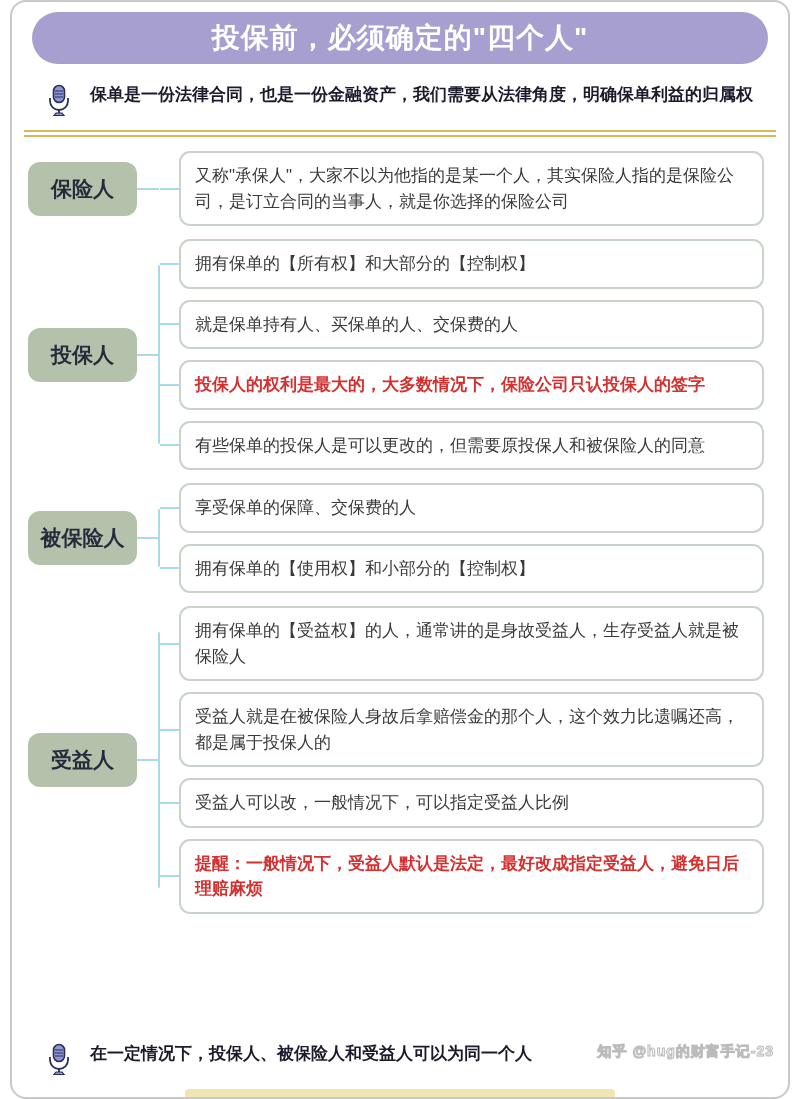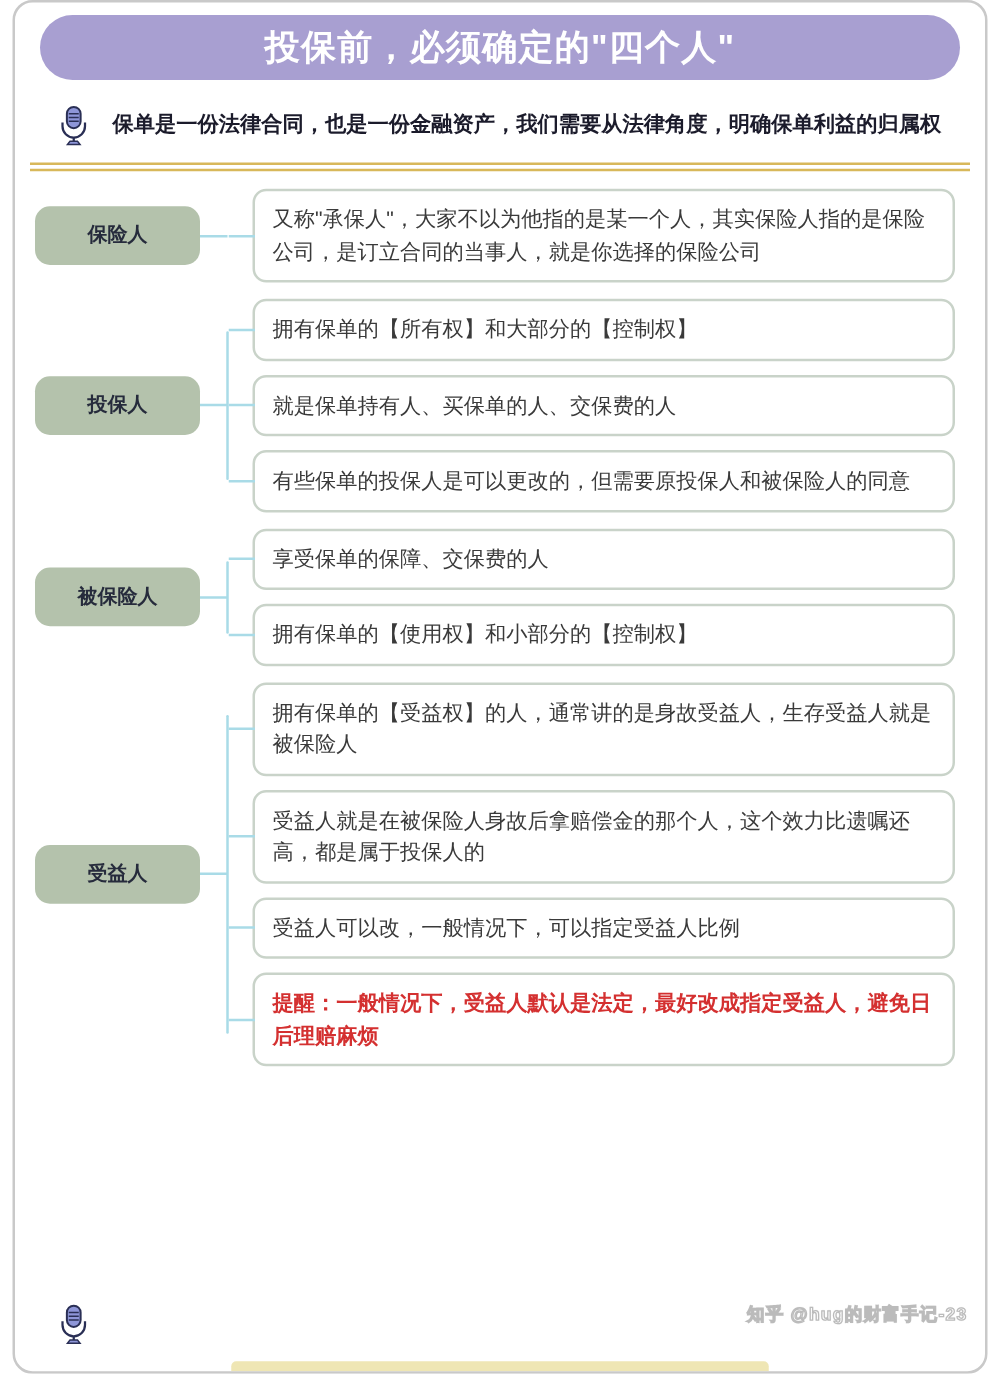--- a/index.html
+++ b/index.html
@@ -16,31 +16,31 @@
     border:2px solid var(--page-border); border-radius:16px;
     display:flex; flex-direction:column; overflow:hidden; position:relative;
   }
   
   .banner{
     margin:10px 20px 14px; background:var(--banner); border-radius:26px;
     height:52px; display:flex; align-items:center; justify-content:center;
   }
   .banner h1{ color:#fff; font-size:28px; font-weight:bold; letter-spacing:1px;}
   
-  .note-row{ display:flex; align-items:center; padding:2px 24px 8px 34px; position:relative;}
+  .note-row{ display:flex; align-items:flex-start; padding:2px 24px 8px 34px; position:relative;}
   .note-row .mic{ flex:none; width:26px; margin:4px 18px 0 0;}
   .note-text{ font-size:17px; font-weight:bold; color:var(--note); line-height:1.5; padding-top:2px;}
   
   .sep-double{ margin:4px 12px 0; height:7px; border-top:2px solid var(--gold); border-bottom:2px solid var(--gold);}
   
   .diagram{ flex:1; padding:14px 24px 6px 16px; display:flex; flex-direction:column; gap:13px;}
   .group{ display:flex; align-items:center;}
   .glabel{
-    flex:none; width:132px; background:var(--label-bg); color:var(--label-text);
-    font-weight:bold; font-size:16px; text-align:center; padding:13px 4px;
+    flex:none; width:109px; background:var(--label-bg); color:var(--label-text);
+    font-weight:bold; font-size:21px; text-align:center; padding:13px 4px;
     border-radius:12px;
   }
   .trunk{ flex:none; width:22px; height:2px; background:var(--connector); align-self:center;}
   .boxes{ flex:1; position:relative; padding-left:20px; display:flex; flex-direction:column; gap:11px;}
   .boxes.multi::before{
     content:""; position:absolute; left:-1px; top:26px; bottom:26px; width:2px;
     background:var(--connector); border-radius:2px;
   }
   .box{
     position:relative; background:#fff; border:2px solid var(--box-border);
@@ -92,20 +92,21 @@
         <div class="boxes">
           <div class="box">又称"承保人"，大家不以为他指的是某一个人，其实保险人指的是保险公司，是订立合同的当事人，就是你选择的保险公司</div>
         </div>
       </div>
       <div class="group">
         <div class="glabel">投保人</div>
         <div class="trunk"></div>
         <div class="boxes multi">
           <div class="box">拥有保单的【所有权】和大部分的【控制权】</div>
           <div class="box">就是保单持有人、买保单的人、交保费的人</div>
+          <div class="box em">投保人的权利是最大的，大多数情况下，保险公司只认投保人的签字</div>
           <div class="box">有些保单的投保人是可以更改的，但需要原投保人和被保险人的同意</div>
         </div>
       </div>
       <div class="group">
         <div class="glabel">被保险人</div>
         <div class="trunk"></div>
         <div class="boxes multi">
           <div class="box">享受保单的保障、交保费的人</div>
           <div class="box">拥有保单的【使用权】和小部分的【控制权】</div>
         </div>
@@ -125,18 +126,19 @@
   <div class="note-row bottom-note">
     <svg class="mic" viewBox="0 0 26 34">
       <rect x="7.5" y="1.5" width="11" height="17" rx="5.5" fill="#8e96d8" stroke="#2a2f55" stroke-width="1.6"></rect>
       <line x1="9" y1="7" x2="17" y2="7" stroke="#2a2f55" stroke-width="1.1"></line>
       <line x1="9" y1="10" x2="17" y2="10" stroke="#2a2f55" stroke-width="1.1"></line>
       <line x1="9" y1="13" x2="17" y2="13" stroke="#2a2f55" stroke-width="1.1"></line>
       <path d="M4 14 v3 a9 9 0 0 0 18 0 v-3" fill="none" stroke="#2a2f55" stroke-width="1.8"></path>
       <line x1="13" y1="26" x2="13" y2="30" stroke="#2a2f55" stroke-width="1.8"></line>
       <path d="M8 31.5 h10 l-2 -2.5 h-6 z" fill="#8e96d8" stroke="#2a2f55" stroke-width="1.2"></path>
     </svg>
+    <div class="note-text">在一定情况下，投保人、被保险人和受益人可以为同一个人</div>
     <div class="watermark">知乎 @hug的财富手记-23</div>
   </div>
 
   <div class="bottom-band"></div>
 
 </div>
 
 </body></html>

